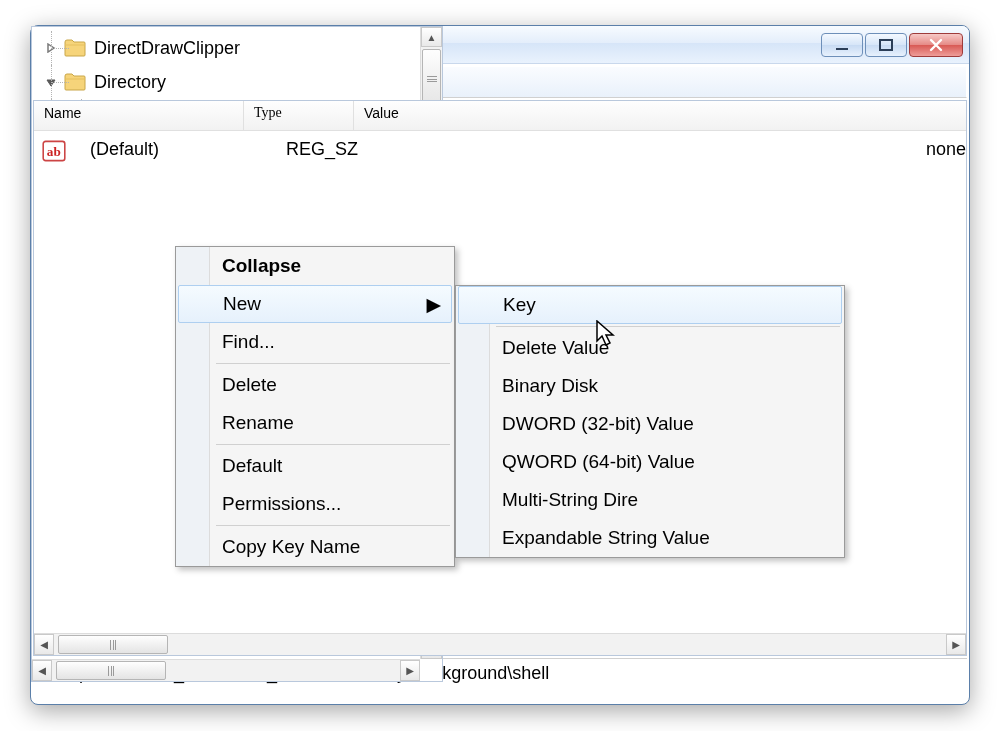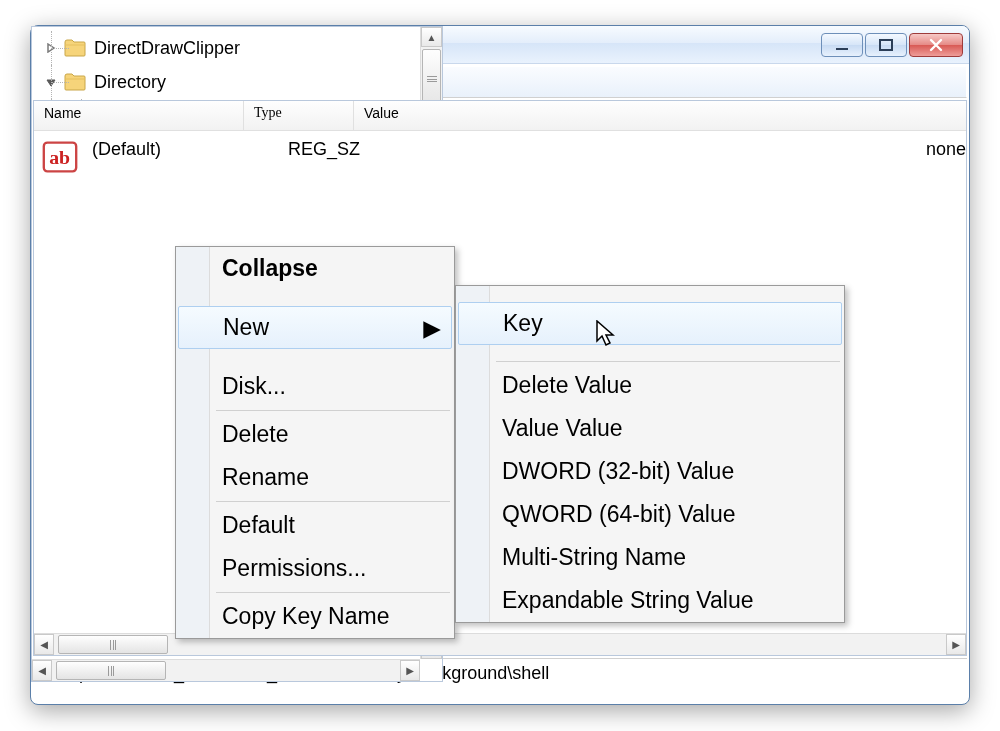--- a/index.html
+++ b/index.html
@@ -69,39 +69,39 @@
 .tlabel{ padding:1px 3px; border-radius:2px;}
 .tlabel.sel{ border:1px solid #7fb6e5; background:linear-gradient(#f4faff,#e4f1fd);}
 .dotline{position:absolute;top:0;bottom:0;border-left:1px dotted #b4b4b4;}
 .hdot{position:absolute;width:18px;border-top:1px dotted #b4b4b4;}
 
 
 .list-header{height:30px;display:flex;border-bottom:1px solid #e0e0e0;background:linear-gradient(#fefefe,#f2f2f2);font-size:14px;}
 .list-header .col{padding:4px 10px;border-right:1px solid #e0e0e0;}
 .list-header .col.n{width:210px;} .list-header .col.t{width:110px;font-family:Liberation Serif, serif;} .list-header .col.d{flex:1;border-right:none;}
 .list-row{height:36px;display:flex;align-items:center;font-size:18px;padding-left:8px;}
-.list-row .ic{width:36px;height:20px;margin-right:14px;}
+.list-row .ic{width:24px;height:20px;margin-right:24px;}
 .list-row .n{width:196px;} .list-row .t{width:110px;} .list-row .d{flex:1;text-align:right;}
 .list-hscroll{position:absolute;left:0;right:0;bottom:0;height:22px;background:#f2f2f2;border-top:1px solid #dcdcdc;display:flex;}
 .list-hscroll .btn{width:20px;background:linear-gradient(#fff,#e9e9e9);border:1px solid #c9c9c9;display:flex;align-items:center;justify-content:center;font-size:10px;color:#555;}
 .list-hscroll .track{flex:1;position:relative;}
 .list-hscroll .thumb{position:absolute;left:4px;top:1px;bottom:1px;width:110px;background:linear-gradient(#fefefe,#e4e4e4);border:1px solid #b5b5b5;border-radius:2px;display:flex;align-items:center;justify-content:center;}
 .list-hscroll .thumb .grip{width:6px;height:10px;border-left:1px solid #9a9a9a;border-right:1px solid #9a9a9a;position:relative;}
 .list-hscroll .thumb .grip::after{content:"";position:absolute;left:2px;top:0;bottom:0;border-left:1px solid #9a9a9a;}
 
 
 .status{height:30px;border-top:1px solid #d0d0d0;display:flex;align-items:center;padding:0 8px;font-size:18px;margin:0 2px;}
 
 
-.ctxm{position:absolute;background:#f5f5f5;border:1px solid #9a9a9a;box-shadow:3px 3px 6px rgba(0,0,0,.25);font-size:23px;}
+.ctxm{position:absolute;background:#f5f5f5;border:1px solid #9a9a9a;box-shadow:3px 3px 6px rgba(0,0,0,.25);font-size:19px;}
 .ctxm .gutter{position:absolute;left:0;top:0;bottom:0;width:34px;background:#eef2f6;border-right:1px solid #dcdcdc;}
 .ctxm .mi{position:relative;padding:8px 24px 8px 46px;white-space:nowrap;}
 .ctxm .sep{height:1px;margin:2px 4px 2px 40px;background:#d0d0d0;}
 .ctxm .mi.bold{font-weight:700;}
-.ctxm .mi.hover{border:1px solid #aecff0;background:linear-gradient(#f5fbff,#e6f1fc);border-radius:2px;margin:16px 2px;padding:7px 22px 7px 44px;}
+.ctxm .mi.hover{border:1px solid #aecff0;background:linear-gradient(#f5fbff,#e6f1fc);border-radius:2px;margin:0 2px;padding:7px 22px 7px 44px;}
 .ctxm .mi .ar{position:absolute;right:10px;top:50%;transform:translateY(-50%);}
 .ctxm.main{left:175px;top:246px;width:280px;}
 .ctxm.sub{left:455px;top:285px;width:390px;}
 
 .cursor{position:absolute;left:596px;top:320px;width:22px;height:28px;}
 
 
 .reg-ab text{font:700 11px Tahoma;fill:#c22;}
 </style>
 </head>
@@ -431,40 +431,40 @@
 
 </div>
 
 <div class="ctxm main">
   <div class="gutter"></div>
   <div class="mi bold">Collapse</div>
   <div class="mi hover">
     <span>New</span>
     <span class="ar">▶</span>
   </div>
-  <div class="mi">Disk...</div>
+  <div class="mi">Find...</div>
   <div class="sep"></div>
   <div class="mi">Delete</div>
   <div class="mi">Rename</div>
   <div class="sep"></div>
   <div class="mi">Default</div>
   <div class="mi">Permissions...</div>
   <div class="sep"></div>
   <div class="mi">Copy Key Name</div>
 </div>
 
 <div class="ctxm sub">
   <div class="gutter"></div>
   <div class="mi hover">Key</div>
   <div class="sep"></div>
   <div class="mi">Delete Value</div>
-  <div class="mi">Value Value</div>
+  <div class="mi">Binary Disk</div>
   <div class="mi">DWORD (32-bit) Value</div>
   <div class="mi">QWORD (64-bit) Value</div>
-  <div class="mi">Multi-String Name</div>
+  <div class="mi">Multi-String Dire</div>
   <div class="mi">Expandable String Value</div>
 </div>
 
 <span class="cursor">
 <svg viewBox="0 0 22 28">
       <path d="M1 1 L1 21 L6 16 L10 25 L14 23 L10 15 L17 15 Z" fill="#fff" stroke="#000" stroke-width="1.5"></path>
     </svg>
 </span>
 
 </body></html>

